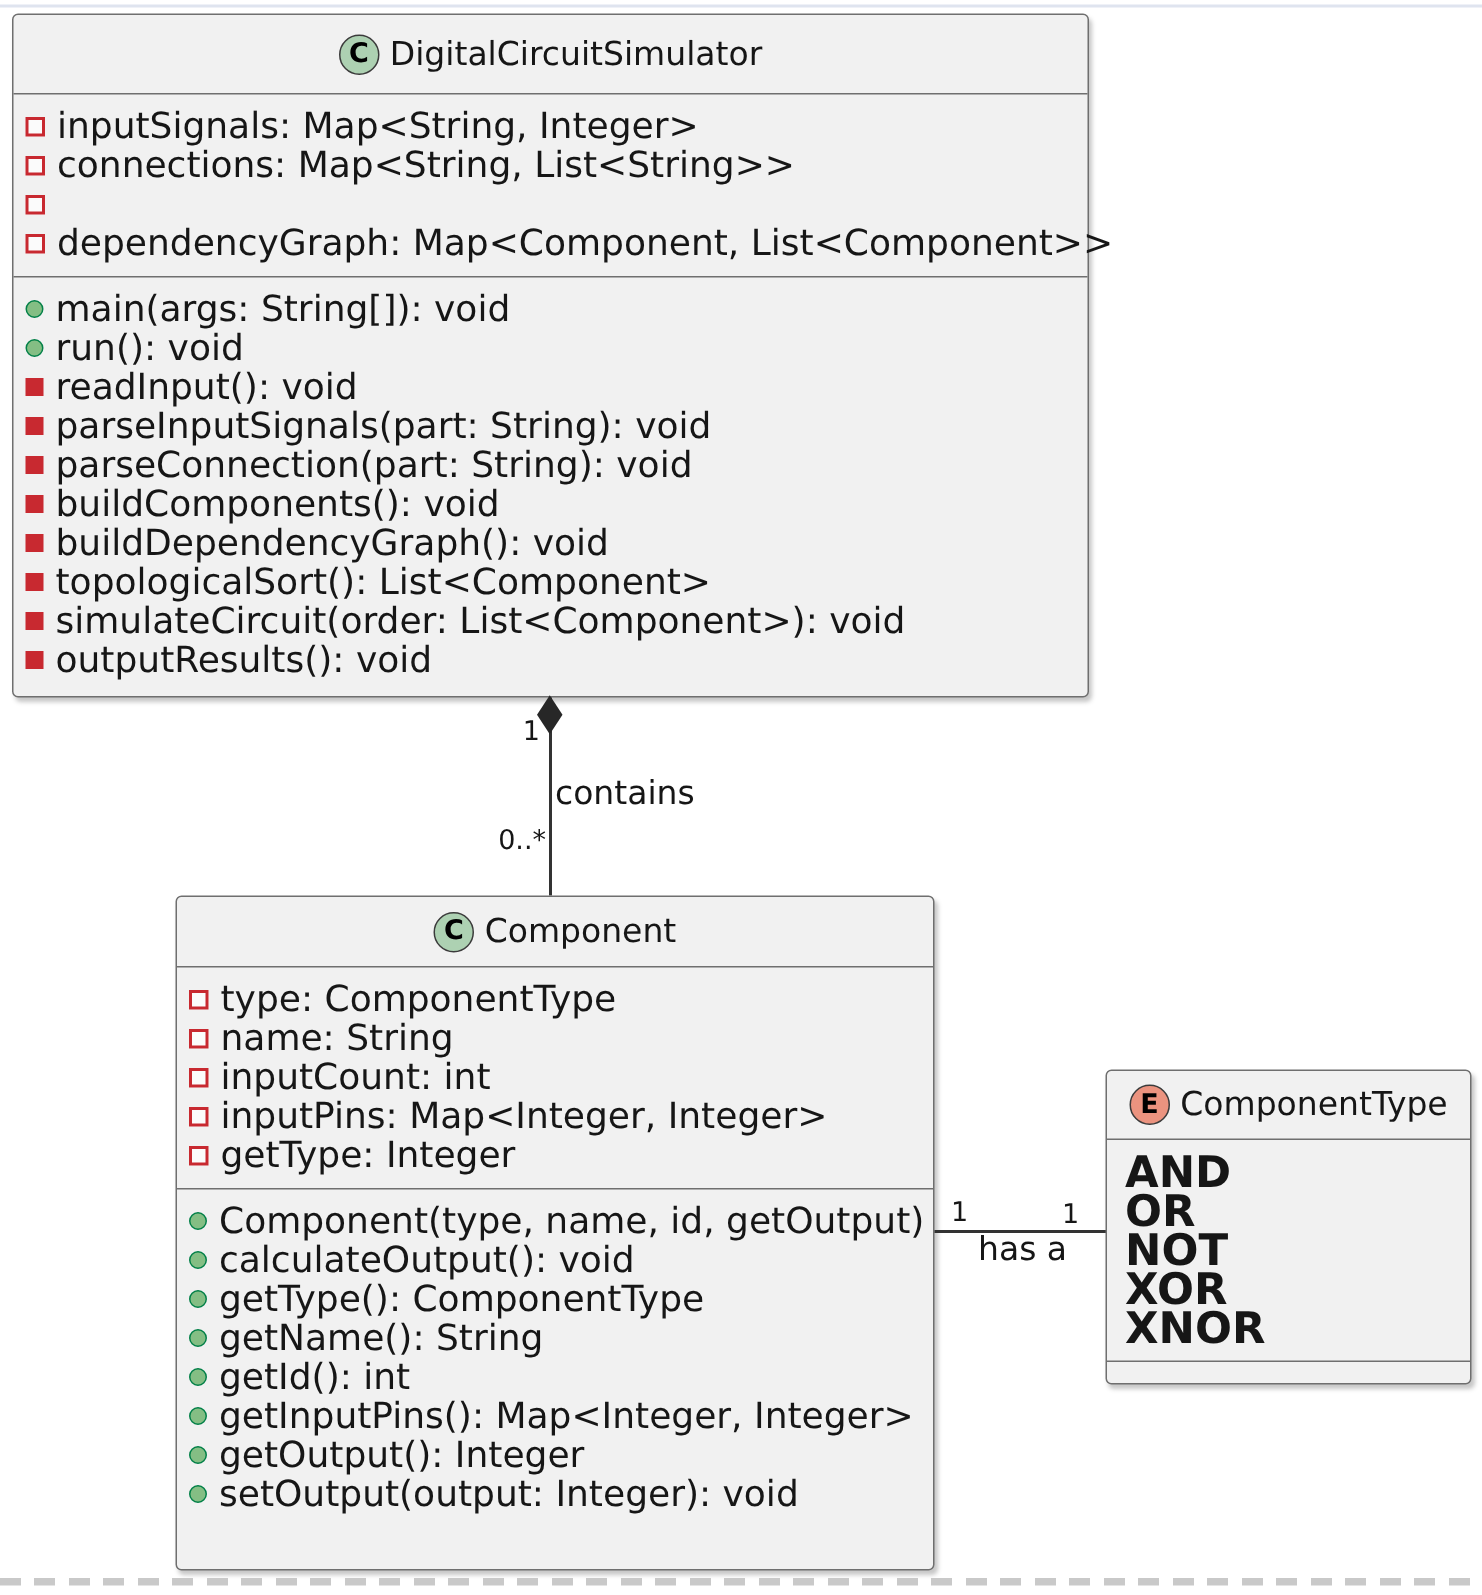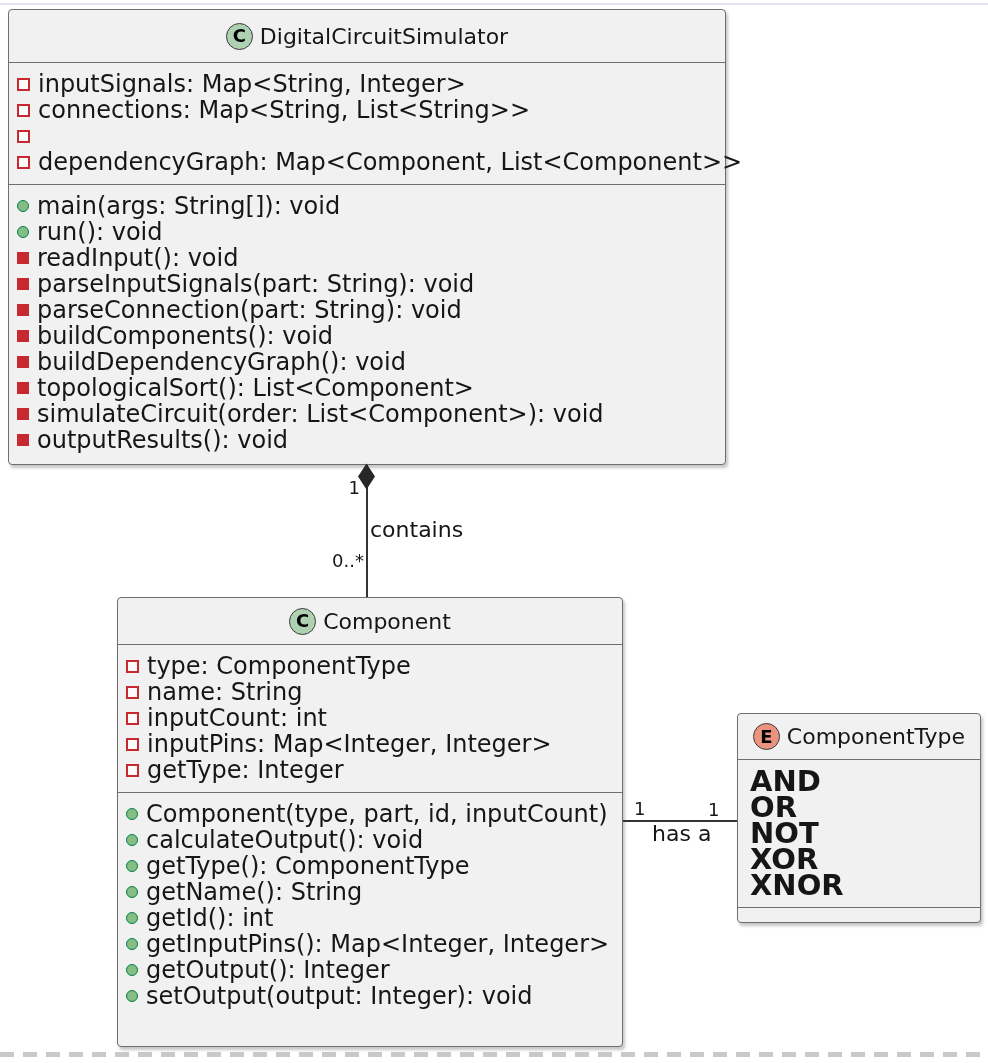--- a/index.html
+++ b/index.html
@@ -195,21 +195,21 @@
 
       <div class="member">
         <span class="vis field-private"></span>
         <span>getType: Integer</span>
       </div>
     </div>
   <div class="comp grow">
 
       <div class="member">
         <span class="vis method-public"></span>
-        <span>Component(type, part, id, inputCount)</span>
+        <span>Component(type, name, id, getOutput)</span>
       </div>
 
       <div class="member">
         <span class="vis method-public"></span>
         <span>calculateOutput(): void</span>
       </div>
 
       <div class="member">
         <span class="vis method-public"></span>
         <span>getType(): ComponentType</span>

